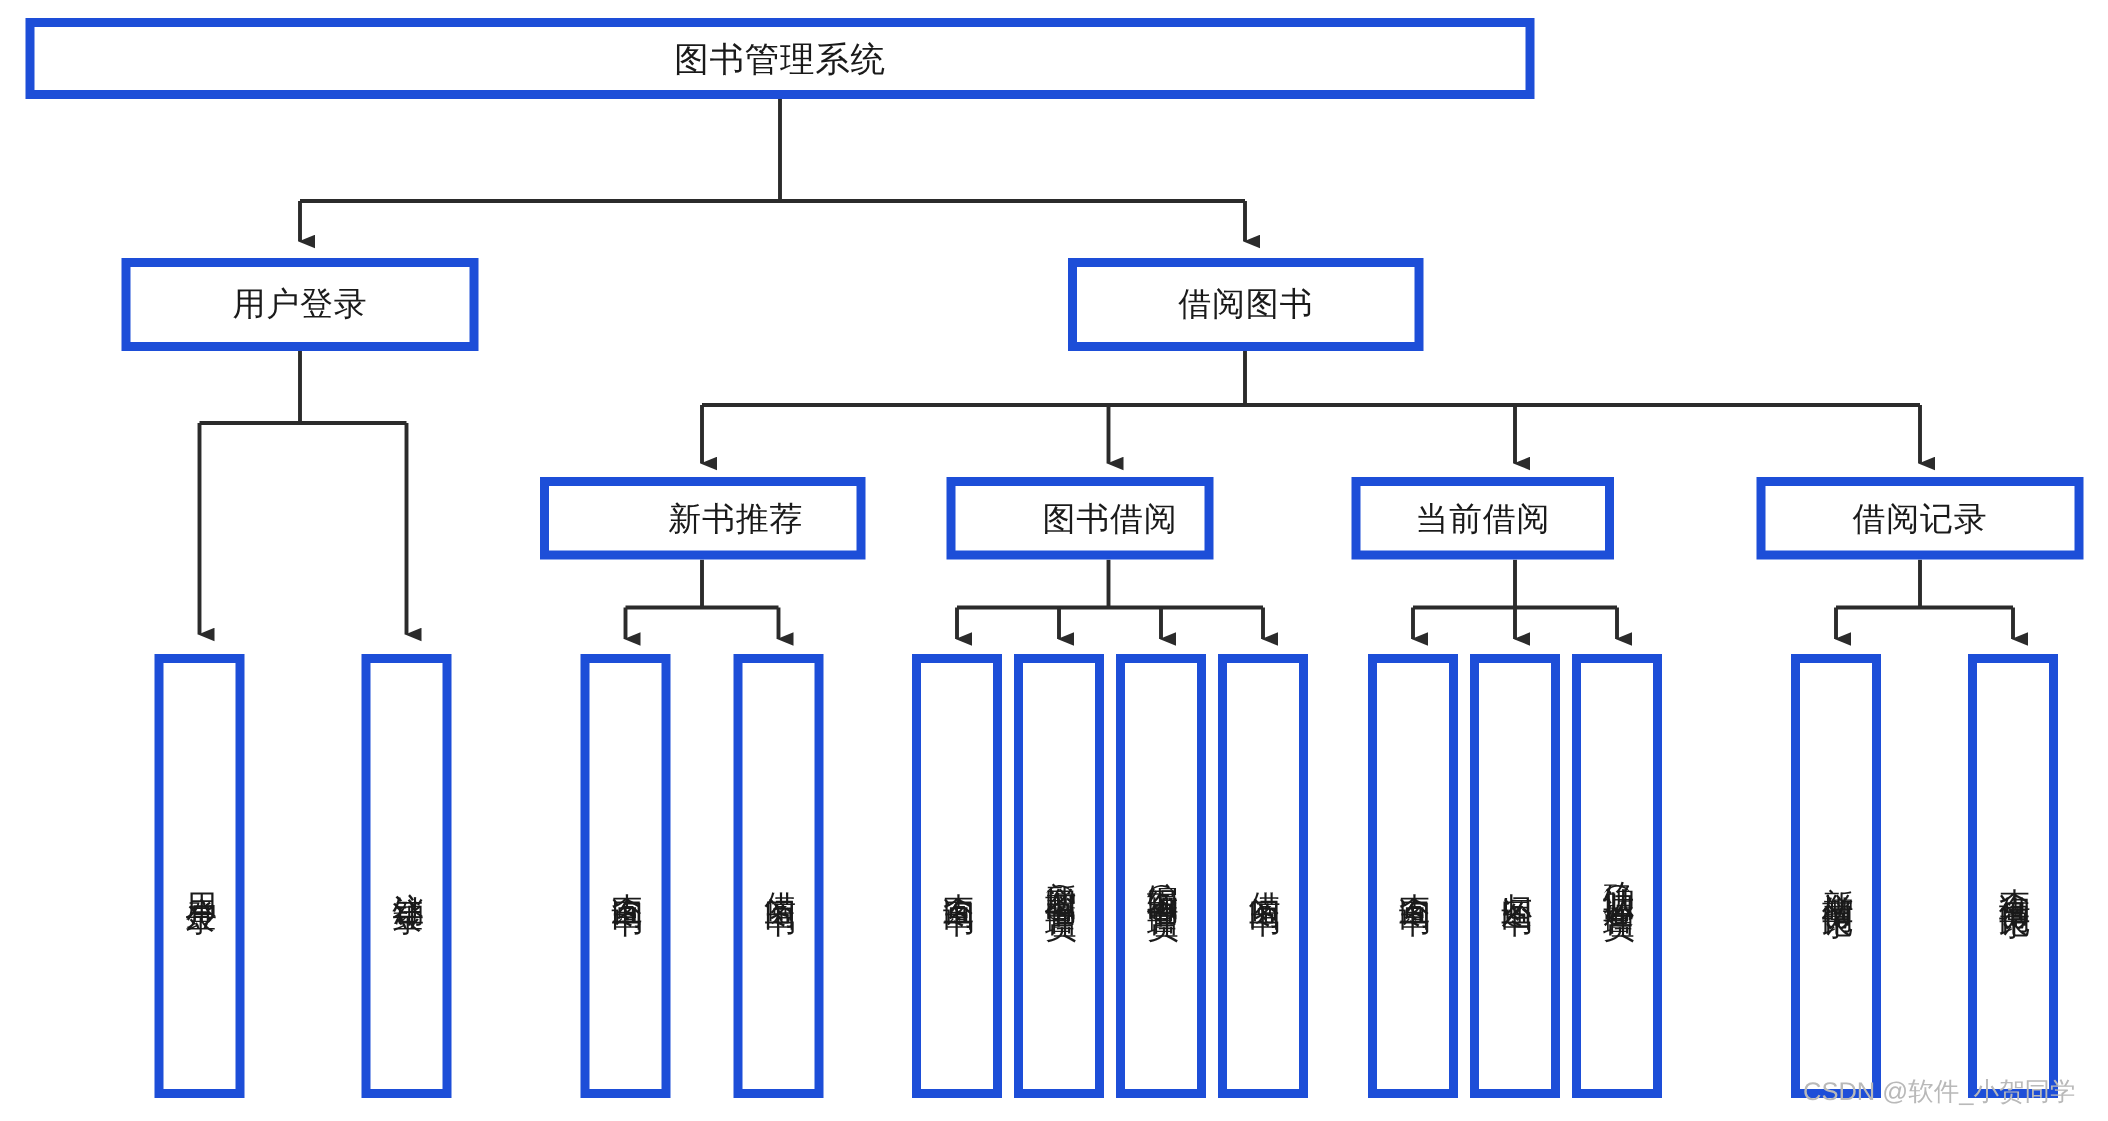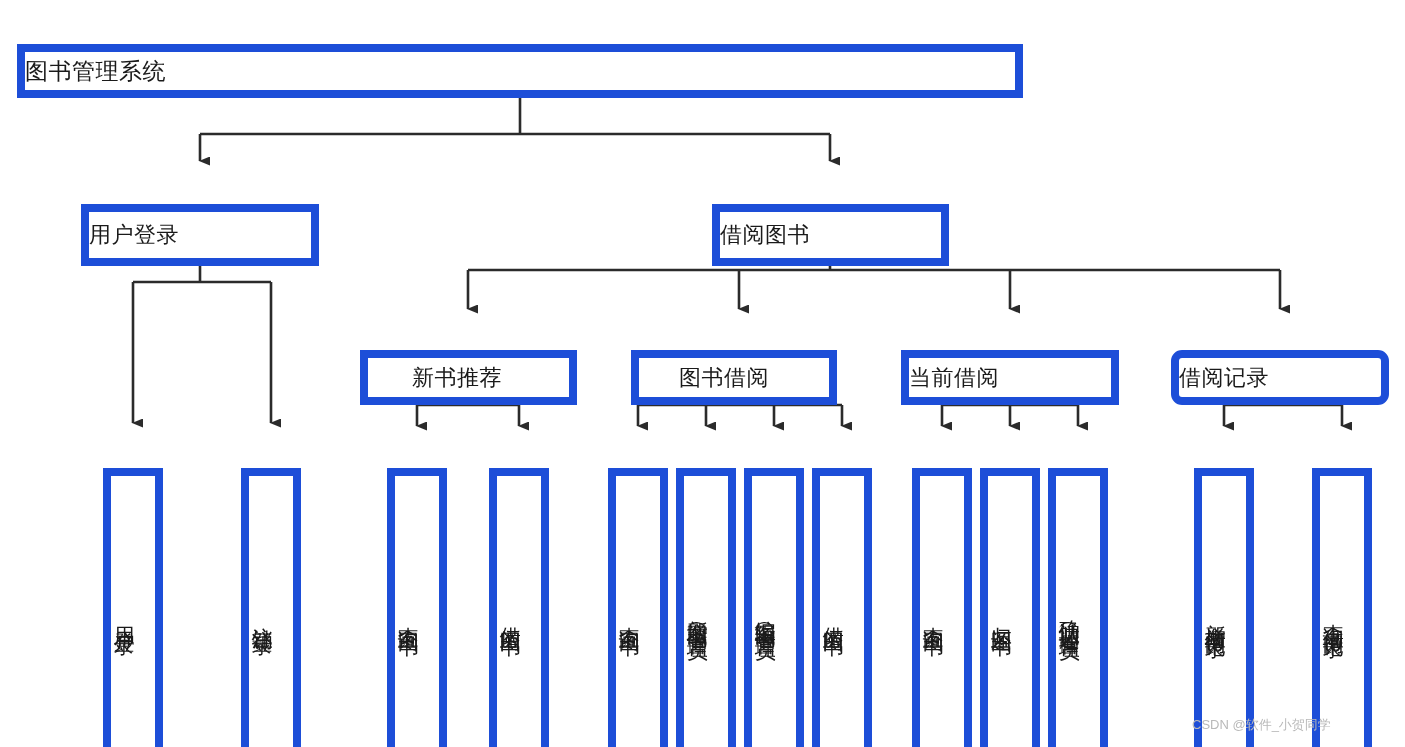--- a/index.html
+++ b/index.html
@@ -22,25 +22,25 @@
     left: 0;
     top: 0;
     width: 1405px;
     height: 747px;
     pointer-events: none;
   }
   .node {
     position: absolute;
     box-sizing: border-box;
     background: #ffffff;
-    border: 8px solid #1d4ed8;
+    border: 6px solid #1d4ed8;
     display: flex;
     align-items: center;
+    justify-content: center;
     color: #1a1a1a;
-    margin-top: 32px;
   }
   .node.horiz {
     font-size: 22px;
     letter-spacing: 0.5px;
   }
   .node.vert {
     font-size: 21px;
     letter-spacing: 1px;
   }
   .node.vert .vtext {
@@ -48,24 +48,25 @@
     text-orientation: upright;
     line-height: 1.25;
     letter-spacing: 3px;
     white-space: nowrap;
   }
   .node.root {
     font-size: 23px;
   }
   .watermark {
     position: absolute;
-    font-size: 13px;
+    font-size: 17px;
     color: #b9b9b9;
     white-space: nowrap;
     user-select: none;
+    margin-left: 10px;
   }
 </style>
 </head>
 <body>
 
 <div id="diagram-root">
 
   <svg class="wires" viewBox="0 0 1405 747">
     <defs>
       <marker id="arrowhead" markerWidth="10" markerHeight="11" refX="4.5" refY="10" orient="auto" markerUnits="userSpaceOnUse">
@@ -126,27 +127,27 @@
   <div class="node horiz" style="left:81px; top:172px; width:238px; height:62px;">
     <span>用户登录</span>
   </div>
   <div class="node horiz" style="left:712px; top:172px; width:237px; height:62px;">
     <span>借阅图书</span>
   </div>
 
   <div class="node horiz" style="left:360px; top:318px; width:217px; height:55px;padding-left:44px;">
     <span>新书推荐</span>
   </div>
-  <div class="node horiz" style="left:631px; top:318px; width:206px; height:55px;padding-left:40px;">
+  <div class="node horiz" style="left:631px; top:318px; width:178px; height:55px;padding-left:40px;">
     <span>图书借阅</span>
   </div>
-  <div class="node horiz" style="left:901px; top:318px; width:218px; height:55px;">
+  <div class="node horiz" style="left:901px; top:318px; width:175px; height:55px;">
     <span>当前借阅</span>
   </div>
-  <div class="node horiz" style="left:1171px; top:318px; width:218px; height:55px;border-radius:11px;">
+  <div class="node horiz" style="left:1171px; top:318px; width:218px; height:55px;">
     <span>借阅记录</span>
   </div>
 
   <div class="node vert" style="left:103px; top:436px; width:60px; height:296px;">
     <span class="vtext">用户登录</span>
   </div>
   <div class="node vert" style="left:241px; top:436px; width:60px; height:296px;">
     <span class="vtext">注销登录</span>
   </div>
 

